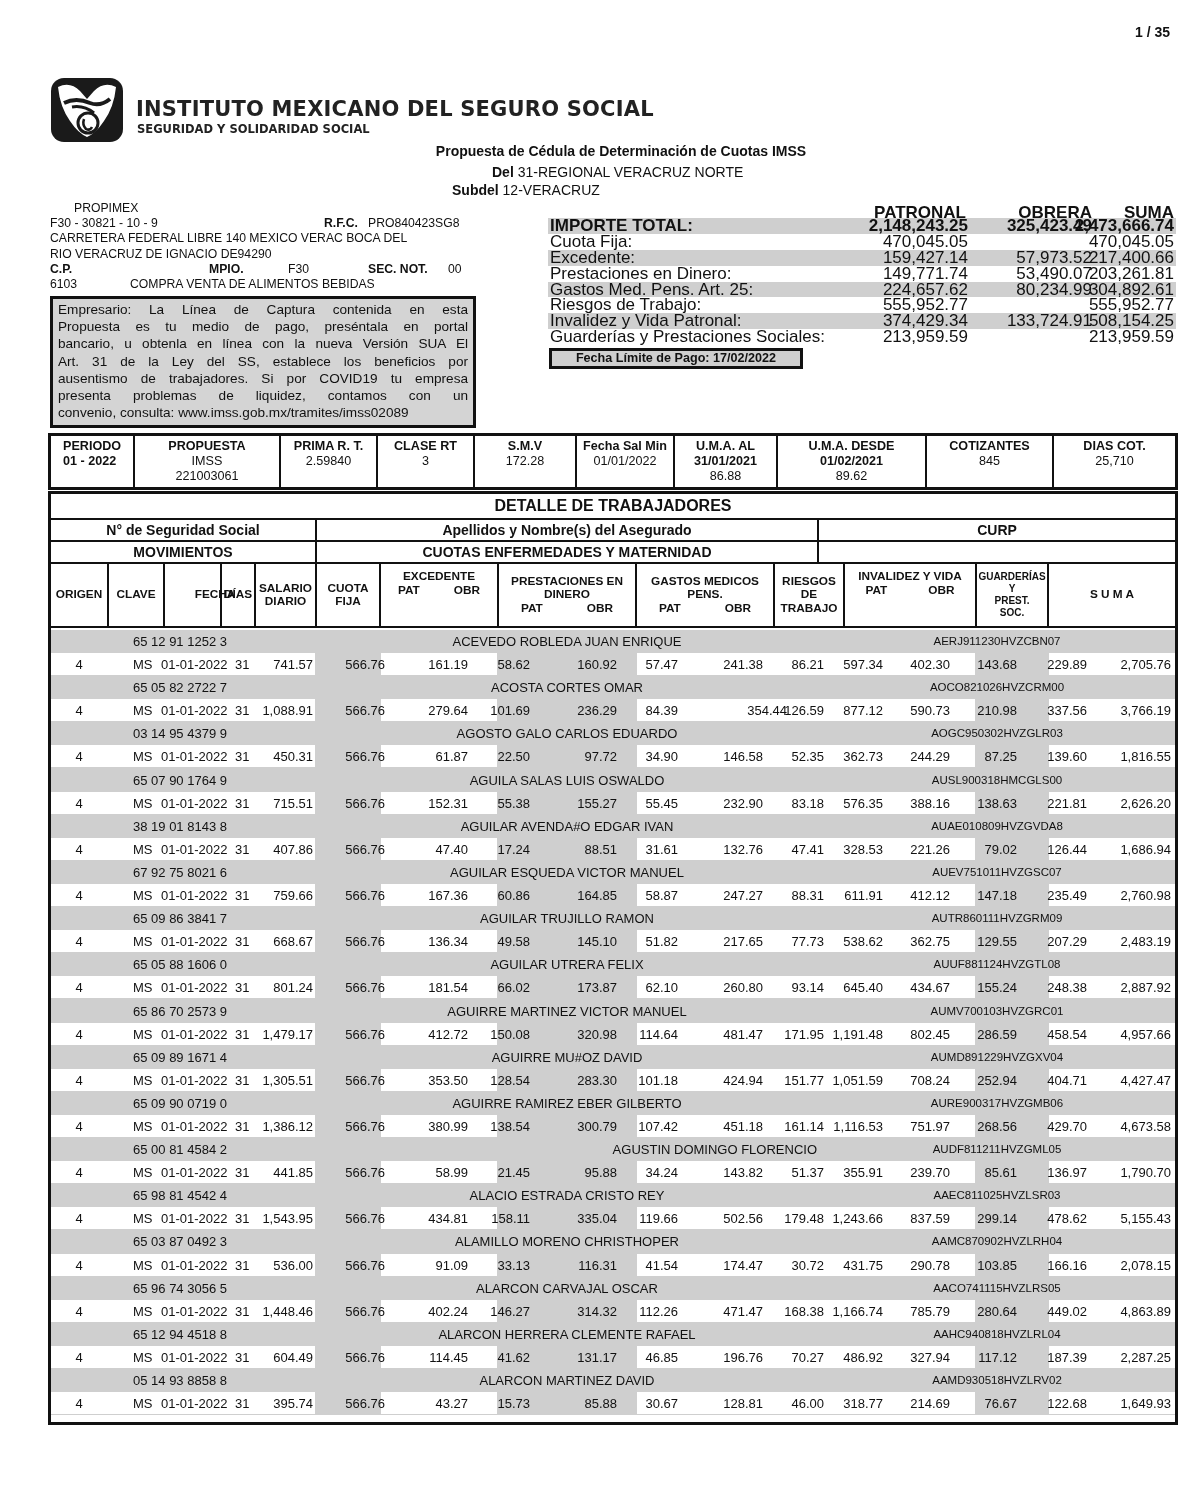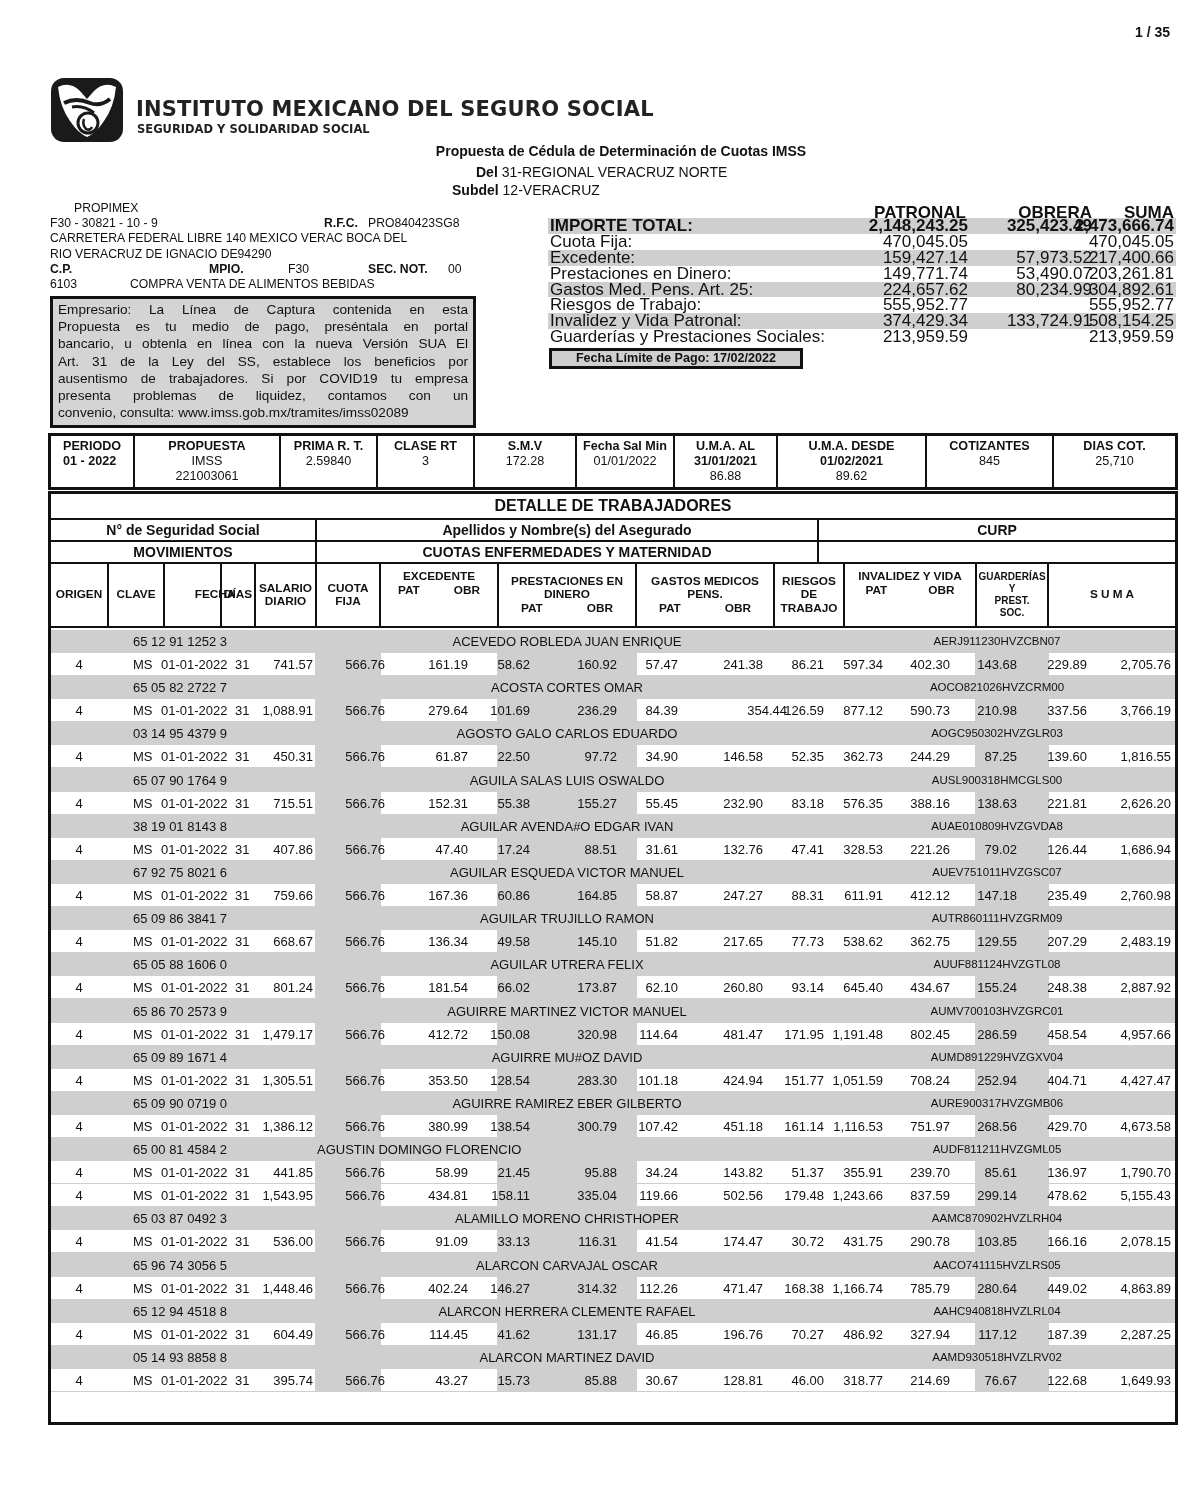--- a/index.html
+++ b/index.html
@@ -8,21 +8,21 @@
 
   .abs { position: absolute; }
   .pagenum { left: 1090px; top: 24px; width: 80px; text-align: right; font-weight: bold; font-size: 14px; }
 
   .logo { left: 50px; top: 77px; width: 74px; height: 66px; }
   .org-name { left: 136px; top: 97px; font-family: "DejaVu Sans", sans-serif; font-weight: bold; font-size: 21px; letter-spacing: 0.2px; color: #222; }
   .org-sub { left: 137px; top: 122px; font-family: "DejaVu Sans", sans-serif; font-weight: bold; font-size: 11.5px; color: #222; }
 
   .doc-title { left: 0; width: 1200px; top: 143px; text-align: center; font-weight: bold; font-size: 14px; padding-left: 0; }
   .doc-title span { position: relative; left: -1px; margin-left: 44px; }
-  .del-line { left: 476px; top: 164px; font-size: 14px; text-align: center; }
+  .del-line { left: 492px; top: 164px; font-size: 14px; text-align: center; }
   .subdel-line { left: 452px; top: 182px; font-size: 14px; }
   b.lbl { font-weight: bold; }
 
   .emp-block { left: 50px; top: 201px; width: 430px; font-size: 12.2px; line-height: 15.2px; }
   .emp-name { font-weight: normal; padding-left: 24px; }
   .emp-row { position: relative; height: 15.2px; white-space: nowrap; }
   .emp-row span { position: absolute; top: 0; }
 
   .notice { left: 50px; top: 296px; width: 426px; height: 132px; border: 3px solid #111; background: #d4d4d4; padding: 2px 5px; font-size: 13.6px; line-height: 17.2px; text-align: justify; }
   .notice p { text-align-last: justify; }
@@ -617,21 +617,21 @@
         <span class="tr" style="right:412px">451.18</span>
         <span class="tr" style="right:351px">161.14</span>
         <span class="tr" style="right:292px">1,116.53</span>
         <span class="tr" style="right:225px">751.97</span>
         <span class="tr" style="right:158px">268.56</span>
         <span class="tr" style="right:88px">429.70</span>
         <span class="tr" style="right:4px">4,673.58</span>
       </div>
       <div class="r-id">
         <span style="left:82px">65 00 81 4584 2</span>
-        <span style="left:266px;width:500px;text-align:left">AGUSTIN DOMINGO FLORENCIO</span>
+        <span style="left:266px;width:500px;text-align:right">AGUSTIN DOMINGO FLORENCIO</span>
         <span style="left:768px;width:356px;text-align:center;font-size:11.5px">AUDF811211HVZGML05</span>
       </div>
       <div class="r-data">
         <div class="blk" style="left:0;width:264px"></div>
         <div class="blk" style="left:330px;width:116px"></div>
         <div class="blk" style="left:586px;width:338px"></div>
         <div class="blk" style="left:998px;width:126px"></div>
         <span class="" style="left:0;width:56px;text-align:center">4</span>
         <span class="" style="left:82px">MS</span>
         <span class="" style="left:110px">01-01-2022</span>
@@ -643,20 +643,25 @@
         <span class="tr" style="right:558px">95.88</span>
         <span class="tr" style="right:497px">34.24</span>
         <span class="tr" style="right:412px">143.82</span>
         <span class="tr" style="right:351px">51.37</span>
         <span class="tr" style="right:292px">355.91</span>
         <span class="tr" style="right:225px">239.70</span>
         <span class="tr" style="right:158px">85.61</span>
         <span class="tr" style="right:88px">136.97</span>
         <span class="tr" style="right:4px">1,790.70</span>
       </div>
+      <div class="r-id">
+        <span style="left:82px">65 98 81 4542 4</span>
+        <span style="left:266px;width:500px;text-align:center">ALACIO ESTRADA CRISTO REY</span>
+        <span style="left:768px;width:356px;text-align:center;font-size:11.5px">AAEC811025HVZLSR03</span>
+      </div>
       <div class="r-data">
         <div class="blk" style="left:0;width:264px"></div>
         <div class="blk" style="left:330px;width:116px"></div>
         <div class="blk" style="left:586px;width:338px"></div>
         <div class="blk" style="left:998px;width:126px"></div>
         <span class="" style="left:0;width:56px;text-align:center">4</span>
         <span class="" style="left:82px">MS</span>
         <span class="" style="left:110px">01-01-2022</span>
         <span class="" style="left:184px">31</span>
         <span class="tr" style="right:862px">1,543.95</span>

